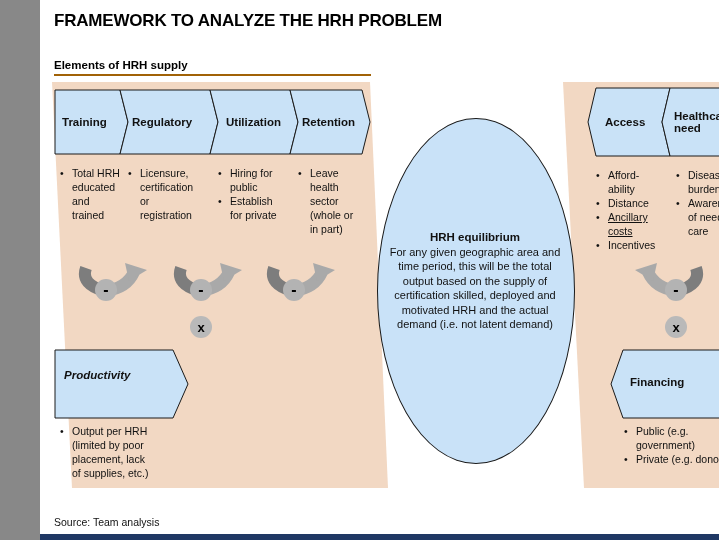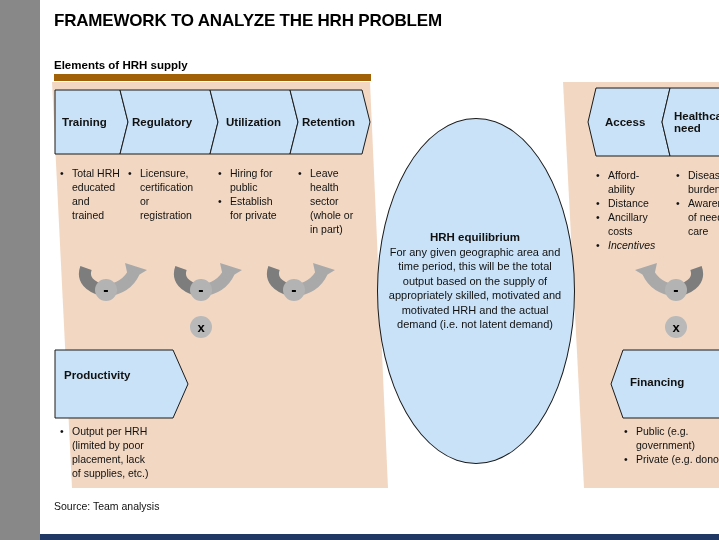--- a/index.html
+++ b/index.html
@@ -4,21 +4,21 @@
 <style>
   html,body { margin:0; padding:0; background:#888; }
   #slide {
     position:relative; width:719px; height:540px; background:#ffffff;
     font-family:"Liberation Sans", sans-serif; color:#111; overflow:hidden;margin-left:40px;
   }
   .abs { position:absolute; }
   #title { left:14px; top:11px; font-size:17px; font-weight:bold; letter-spacing:-0.2px; color:#000; }
   .section-header {
     font-size:11.5px; font-weight:bold; color:#000;
-    border-bottom:7px solid #a16207; padding-bottom:3px;
+    border-bottom:2px solid #a16207; padding-bottom:3px;
   }
   #supply-header { left:14px; top:59px; width:317px; }
   #demand-header { left:524px; top:59px; width:184px; }
   .tan-panel { background:#F2D8C3; }
   #supply-panel { left:10px; top:82px; width:338px; height:406px;
     clip-path:polygon(2px 0, 320px 0, 100% 100%, 22px 100%); }
   #demand-panel { left:518px; top:82px; width:190px; height:406px;
     clip-path:polygon(5px 0, 100% 0, 183px 100%, 26px 100%); }
   #equilibrium-ellipse {
     left:337px; top:118px; width:196px; height:344px;
@@ -35,21 +35,21 @@
     width:22px; height:22px; border-radius:50%; background:#B9B9B9;
     display:flex; align-items:center; justify-content:center;
     font-weight:bold; font-size:13px; color:#000; z-index:6;
   }
   .minus-overlay {
     width:18px; height:18px; display:flex; align-items:center; justify-content:center;
     font-weight:bold; font-size:16px; color:#000; z-index:7;
   }
   .arrow-svg { z-index:4; }
   .shape-svg { z-index:3; }
-  #source-line { left:14px; top:500px; font-size:10.5px; }
+  #source-line { left:14px; top:516px; font-size:10.5px; }
   #page-number { left:680px; top:497px; width:28px; font-size:11px; text-align:right; }
   #footer-bar { left:0; top:534px; width:719px; height:6px; background:#1F3864; }
 </style>
 </head>
 <body>
 
 <div id="slide">
 
   <div id="title" class="abs">FRAMEWORK TO ANALYZE THE HRH PROBLEM</div>
 
@@ -57,21 +57,21 @@
 
   <div id="supply-panel" class="abs tan-panel"></div>
   <div id="demand-panel" class="abs tan-panel"></div>
 
   <div id="equilibrium-ellipse" class="abs"></div>
   <div id="equilibrium-text" class="abs">
     <div id="equilibrium-title">HRH equilibrium</div>
     <div class="eq-line">For any given geographic area and</div>
     <div class="eq-line">time period, this will be the total</div>
     <div class="eq-line">output based on the supply of</div>
-    <div class="eq-line">appropriately skilled, motivated and</div>
+    <div class="eq-line">certification skilled, deployed and</div>
     <div class="eq-line">motivated HRH and the actual</div>
     <div class="eq-line">demand (i.e. not latent demand)</div>
   </div>
 
   <svg class="abs shape-svg" style="left:14px; top:89px;" width="318" height="66">
     <polygon points="1,1 66,1 74,33 66,65 1,65" fill="#C9E2F7" stroke="#1a1a1a" stroke-width="1"></polygon>
     <polygon points="66,1 156,1 164,33 156,65 66,65 74,33" fill="#C9E2F7" stroke="#1a1a1a" stroke-width="1"></polygon>
     <polygon points="156,1 236,1 244,33 236,65 156,65 164,33" fill="#C9E2F7" stroke="#1a1a1a" stroke-width="1"></polygon>
     <polygon points="236,1 308,1 316,33 308,65 236,65 244,33" fill="#C9E2F7" stroke="#1a1a1a" stroke-width="1"></polygon>
   </svg>
@@ -120,25 +120,25 @@
     <div class="bullet-item">
         <span class="dot">•</span>
         <span style="width:56px;">Afford-ability</span>
       </div>
     <div class="bullet-item">
         <span class="dot">•</span>
         <span style="width:56px;">Distance</span>
       </div>
     <div class="bullet-item">
         <span class="dot">•</span>
-        <span style="width:56px;">Ancillary costs</span>
-      </div>
-    <div class="bullet-item">
-        <span class="dot">•</span>
-        <span style="width:56px;font-style:italic;">Incentives</span>
+        <span style="width:56px;text-decoration:underline;">Ancillary costs</span>
+      </div>
+    <div class="bullet-item">
+        <span class="dot">•</span>
+        <span style="width:56px;">Incentives</span>
       </div>
   </div>
   <div class="abs bullets" style="left:636px; top:168px; width:72px;">
     <div class="bullet-item">
         <span class="dot">•</span>
         <span style="width:58px;">Disease burden</span>
       </div>
     <div class="bullet-item">
         <span class="dot">•</span>
         <span style="width:58px;">Awareness of need for care</span>
@@ -175,21 +175,21 @@
   <div class="abs minus-overlay" style="left:152px; top:281px;">-</div>
   <div class="abs minus-overlay" style="left:245px; top:281px;">-</div>
   <div class="abs minus-overlay" style="left:627px; top:281px;">-</div>
 
   <div class="abs badge" style="left:150px; top:316px;">x</div>
   <div class="abs badge" style="left:625px; top:316px;">x</div>
 
   <svg class="abs shape-svg" style="left:14px; top:349px;" width="136" height="70">
     <polygon points="1,1 119,1 134,35 119,69 1,69" fill="#C9E2F7" stroke="#1a1a1a" stroke-width="1"></polygon>
   </svg>
-  <div class="abs chev-label" style="left:24px; top:349px; height:51px;">Productivity</div>
+  <div class="abs chev-label" style="left:24px; top:349px; height:51px;font-style:italic;">Productivity</div>
   <div class="abs bullets" style="left:20px; top:424px; width:96px;">
     <div class="bullet-item">
         <span class="dot">•</span>
         <span style="width:82px;">Output per HRH (limited by poor placement, lack of supplies, etc.)</span>
       </div>
   </div>
 
   <svg class="abs shape-svg" style="left:564px; top:349px;" width="144" height="70">
     <polygon points="19,1 141,1 141,69 19,69 7,35" fill="#C9E2F7" stroke="#1a1a1a" stroke-width="1"></polygon>
   </svg>

